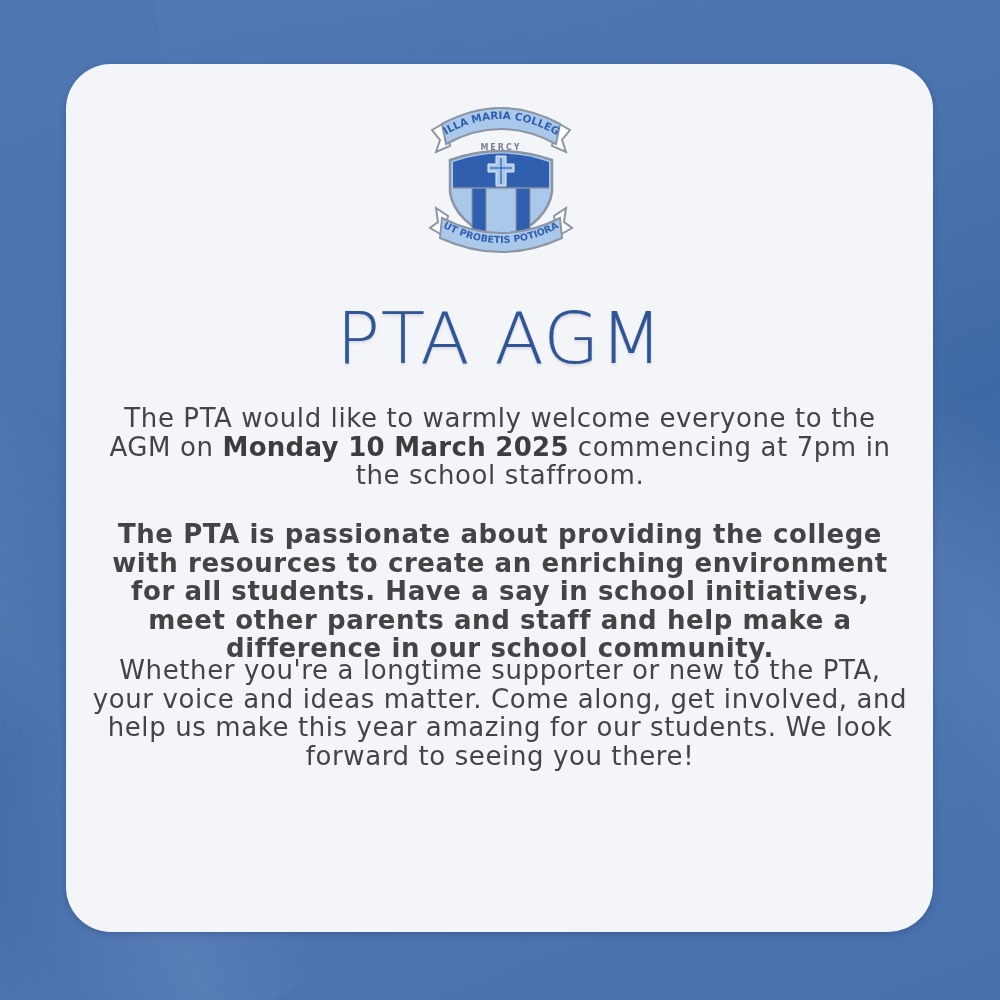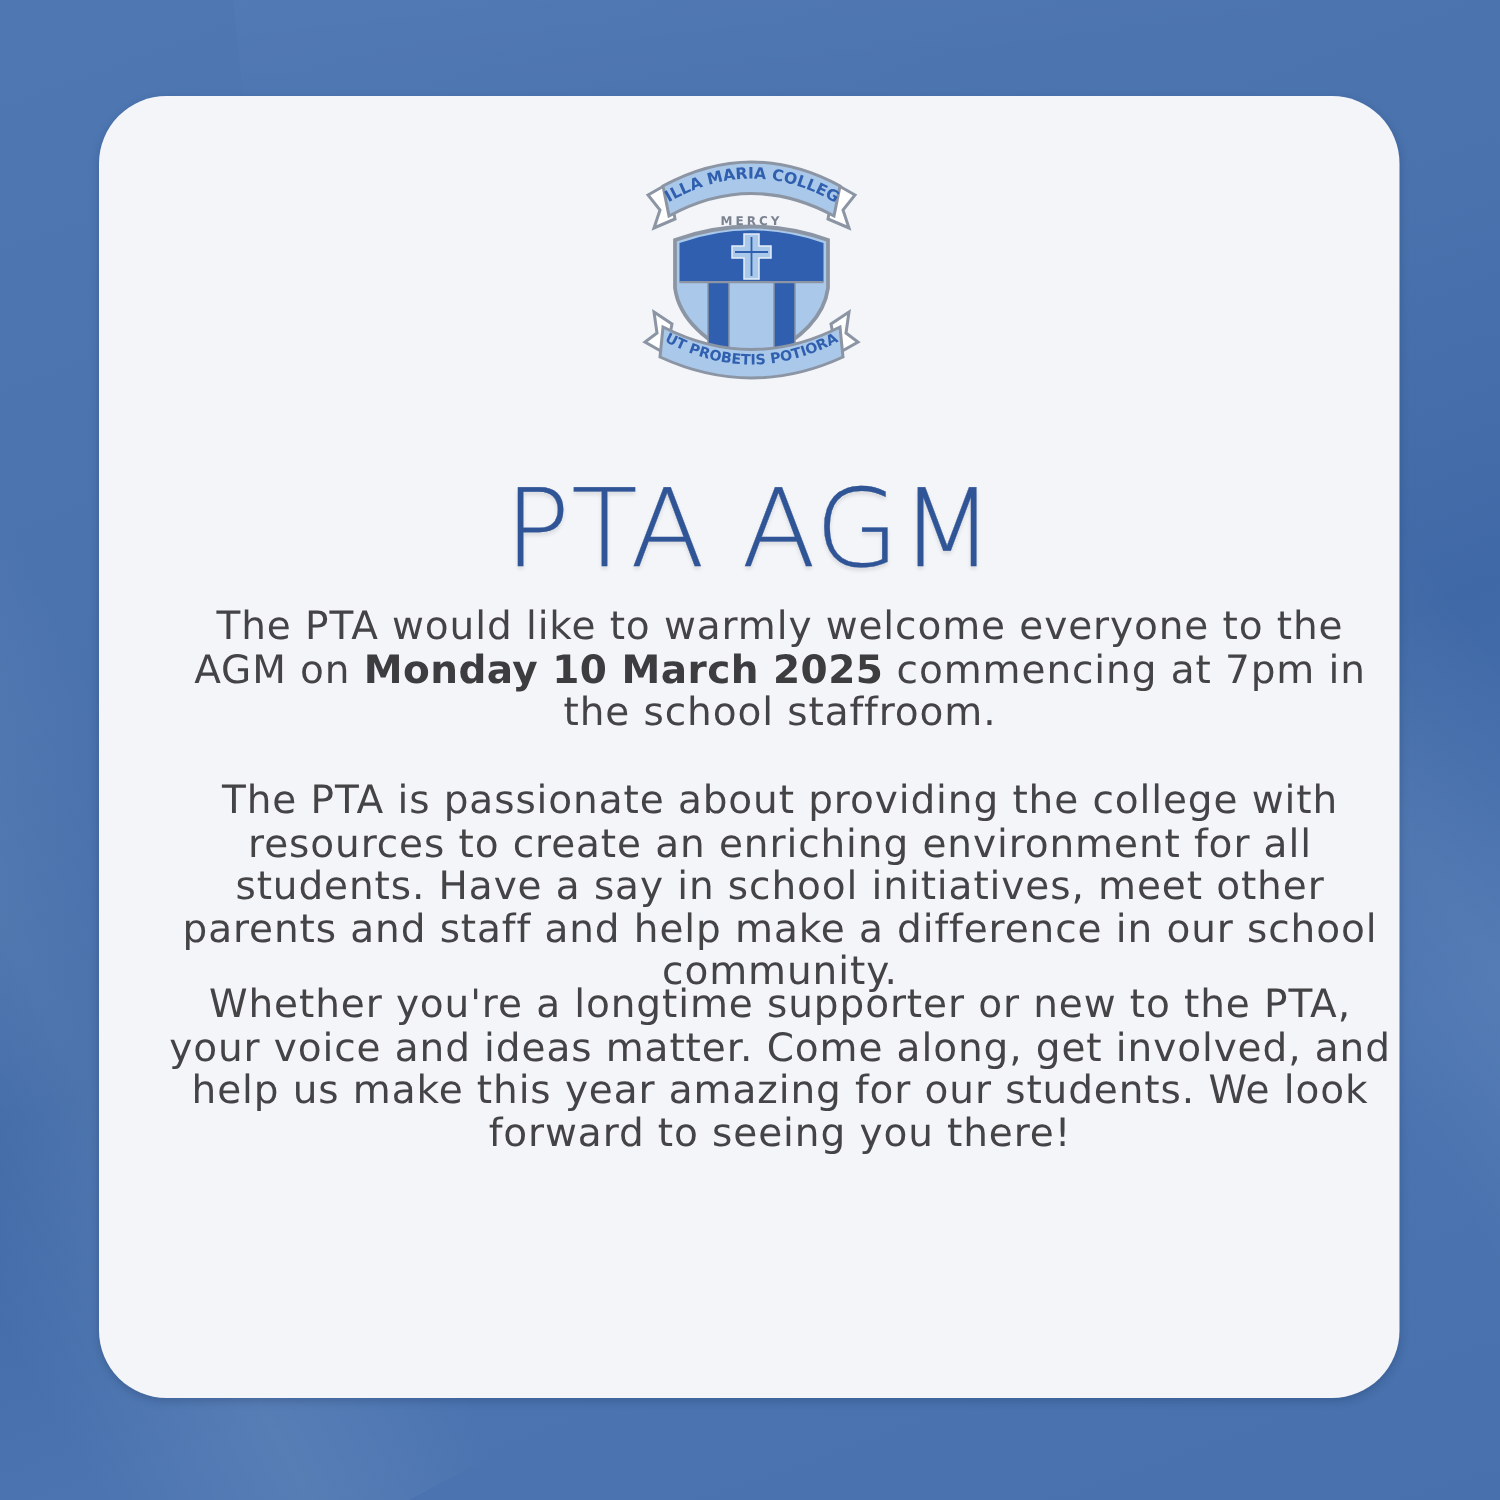--- a/index.html
+++ b/index.html
@@ -17,32 +17,31 @@
     position:absolute; left:66px; top:64px; width:867px; height:868px;
     background:#f4f5f9; border-radius:45px;
     box-shadow: 0 2px 6px rgba(20,40,80,0.25);
   }
   .crest { position:absolute; left:426px; top:100px; width:150px; height:160px; }
   .title {
     position:absolute; left:0; right:0; top:296px; text-align:center;
     font-family: "DejaVu Sans", sans-serif; font-weight:200;
     font-size:72px; letter-spacing:1px; color:#2f5597;
     text-shadow: 0 2px 3px rgba(0,0,0,0.12);
-    margin-top: 14px;
     -webkit-text-stroke: 0.2px #2f5597;
   }
   .title span { font-weight:normal; }
   .para {
     position:absolute; left:90px; width:820px; text-align:center;
     font-family: "DejaVu Sans", sans-serif;
     font-size:26px; line-height:28.5px; color:#444447;
-    letter-spacing:0.6px; font-weight:normal;margin-left:20px;
+    letter-spacing:0.6px; font-weight:normal;
   }
   .p1 { top:404px; }
-  .p2 { top:520px; }
+  .p2 { top:520px;font-weight:bold; }
   .p3 { top:656px; }
   .bold { font-weight:bold; color:#3d3d40; letter-spacing:0.3px; }
 </style>
 </head>
 <body>
 
 <div class="streak s1"></div>
 <div class="streak s2"></div>
 <div class="streak s3"></div>
 

